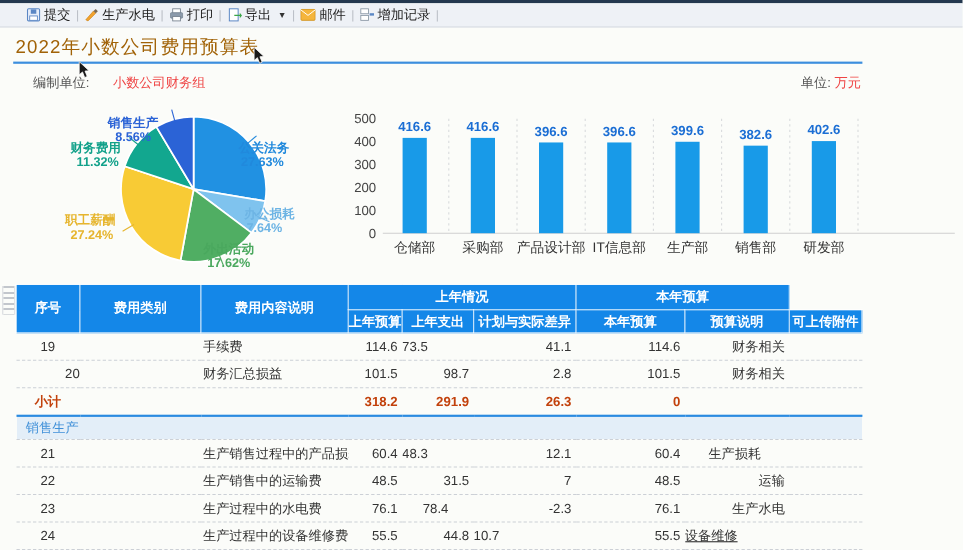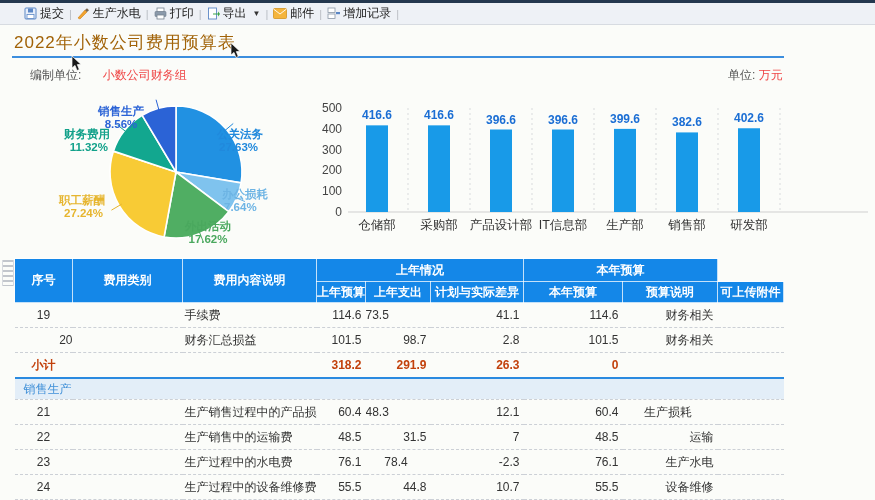--- a/index.html
+++ b/index.html
@@ -278,23 +278,23 @@
         <td style="text-align: right; padding-right: 4px;">76.1</td>
         <td style="text-align: right; padding-right: 4px;">生产水电</td>
         <td style="text-align: center;"></td>
       </tr>
       <tr class="data">
         <td style="text-align: center;">24</td>
         <td style="text-align: center;"></td>
         <td style="text-align: left; padding-left: 2px;">生产过程中的设备维修费</td>
         <td style="text-align: right; padding-right: 4px;">55.5</td>
         <td style="text-align: right; padding-right: 4px;">44.8</td>
-        <td style="text-align: right; padding-right: 4px;">10.7</td>
+        <td style="padding-right: 4px;">10.7</td>
         <td style="text-align: right; padding-right: 4px;">55.5</td>
-        <td style="text-align: right; padding-right: 4px;">设备维修</td>
+        <td style="text-align: left; padding-right: 4px; text-decoration: underline;">设备维修</td>
         <td style="text-align: center;"></td>
       </tr>
     </tbody>
 </table>
 
 <svg class="cursor" style="left:230px;top:43px" width="14" height="16" viewBox="0 0 14 16">
   <path d="M1,0 L1,12 L4,9.4 L6,14.5 L8.3,13.5 L6.3,8.6 L10,8.4 Z" fill="#1a1a1a" stroke="#fff" stroke-width="0.7"></path>
 </svg>
 <svg class="cursor" style="left:71px;top:56px" width="14" height="16" viewBox="0 0 14 16">
   <path d="M1,0 L1,12 L4,9.4 L6,14.5 L8.3,13.5 L6.3,8.6 L10,8.4 Z" fill="#1a1a1a" stroke="#fff" stroke-width="0.7"></path>

